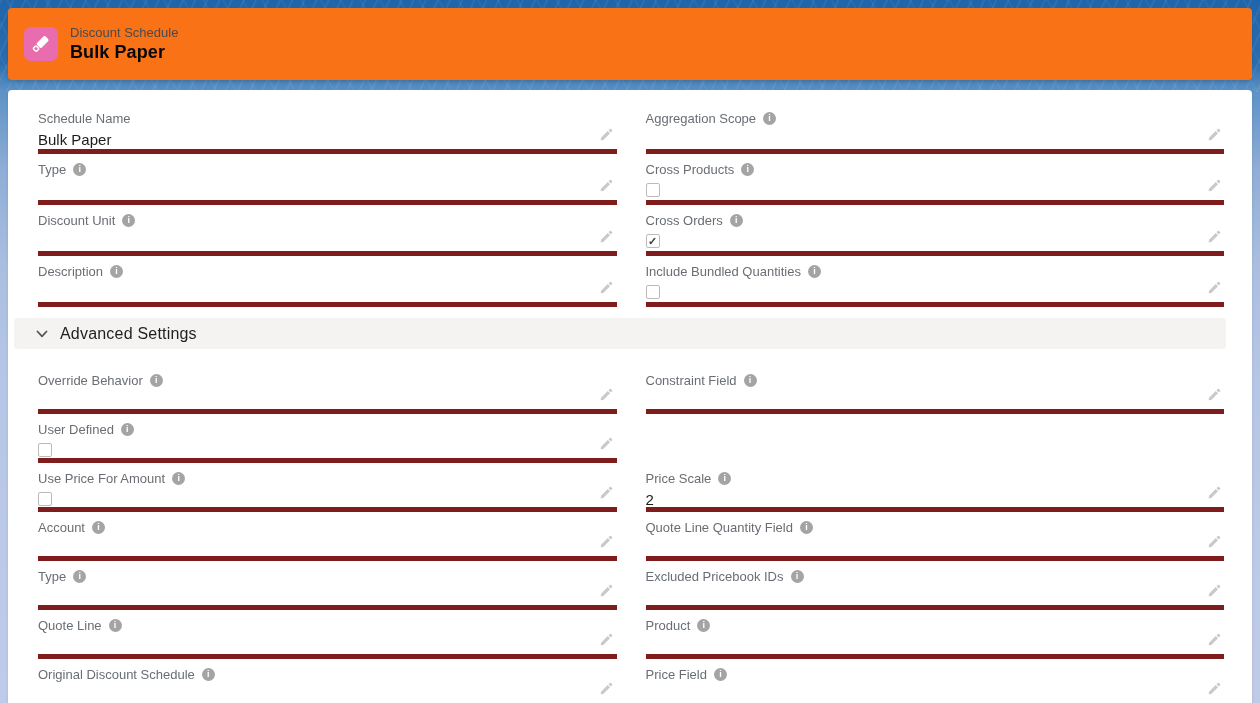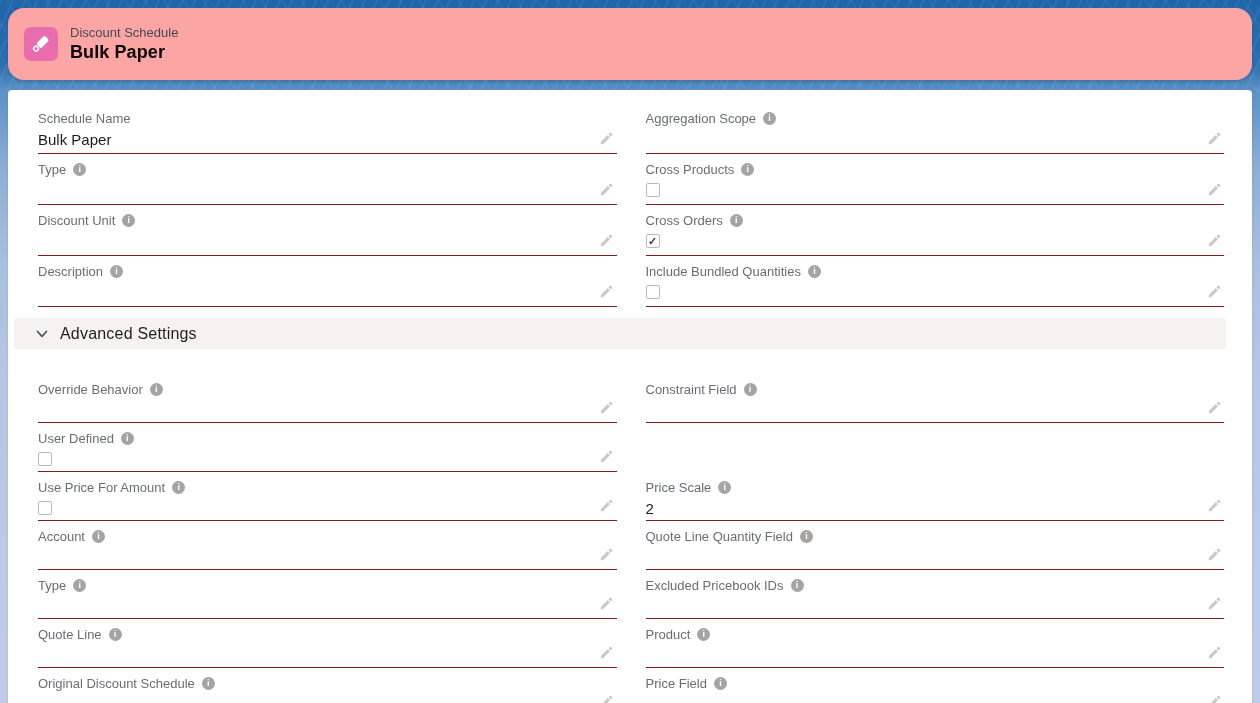--- a/index.html
+++ b/index.html
@@ -14,21 +14,21 @@
   body::before {
     content:""; position:absolute; left:0; top:0; width:1260px; height:92px;
     background:
       repeating-linear-gradient(115deg, rgba(255,255,255,.06) 0 2px, transparent 2px 11px),
       repeating-linear-gradient(60deg, rgba(255,255,255,.04) 0 2px, transparent 2px 17px);
     pointer-events:none;
   }
 
   .header-card {
     position:absolute; left:8px; top:8px; right:8px; height:72px;
-    background:#fca5a5; border-radius:16px;
+    background:#f97316; border-radius:4px;
     box-shadow:0 2px 3px rgba(0,0,0,.12);
     display:flex; align-items:center; padding:0 16px; z-index:2;
   }
   .obj-icon {
     width:34px; height:34px; border-radius:7px; background:#e96caf;
     display:flex; align-items:center; justify-content:center; flex:0 0 auto;
   }
   .header-text { margin-left:12px; }
   .obj-label { font-size:13px; color:#464b50; line-height:16px; }
   .record-title { font-size:18px; font-weight:700; color:#080707; line-height:23px; letter-spacing:.1px; }
@@ -39,21 +39,21 @@
     box-shadow:0 1px 3px rgba(0,0,0,.1); z-index:1;
   }
 
   .fields {
     display:grid; grid-template-columns:1fr 1fr; column-gap:29px;
     padding:0 28px 0 30px;
   }
   .fields.details { padding-top:13px; }
   .fields.advanced { padding-top:8px; }
 
-  .field { position:relative; border-bottom:1px solid #7f1d1d; padding-top:7px; }
+  .field { position:relative; border-bottom:5px solid #7f1d1d; padding-top:7px; }
   .details .field { height:51px; }
   .advanced .field { height:49px; }
   .field.empty { border-bottom:none; }
 
   .label-row { display:flex; align-items:center; gap:7px; }
   .flabel { font-size:13px; color:#696e74; line-height:17px; }
   .fvalue { font-size:15px; color:#1c1c1c; line-height:20px; margin-top:3px; }
 
   .info {
     width:13px; height:13px; border-radius:50%; background:#a5a4a3;
@@ -68,21 +68,21 @@
 
   .cbx {
     width:14px; height:14px; margin-top:5px; background:#fff;
     border:1px solid #bdbbb9; border-radius:2px;
     display:flex; align-items:center; justify-content:center; cursor:pointer;
   }
   .cbx .tick { display:none; font-size:11px; font-weight:700; color:#3e3e3c; line-height:1; }
   .cbx.checked .tick { display:block; }
 
   .section-bar {
-    margin:11px 26px 17px 6px; height:31px; background:#f4f3f2; border-radius:3px;
+    margin:11px 26px 8px 6px; height:31px; background:#f4f3f2; border-radius:3px;
     display:flex; align-items:center; gap:11px; padding-left:21px; cursor:pointer;
   }
   .section-title { font-size:16px; font-weight:500; color:#1f1f1f; letter-spacing:.2px; }
 </style>
 </head>
 <body>
 
 <div class="header-card">
   <div class="obj-icon" style="background: rgb(233, 108, 175);">
     <svg width="22" height="22" viewBox="0 0 22 22">

